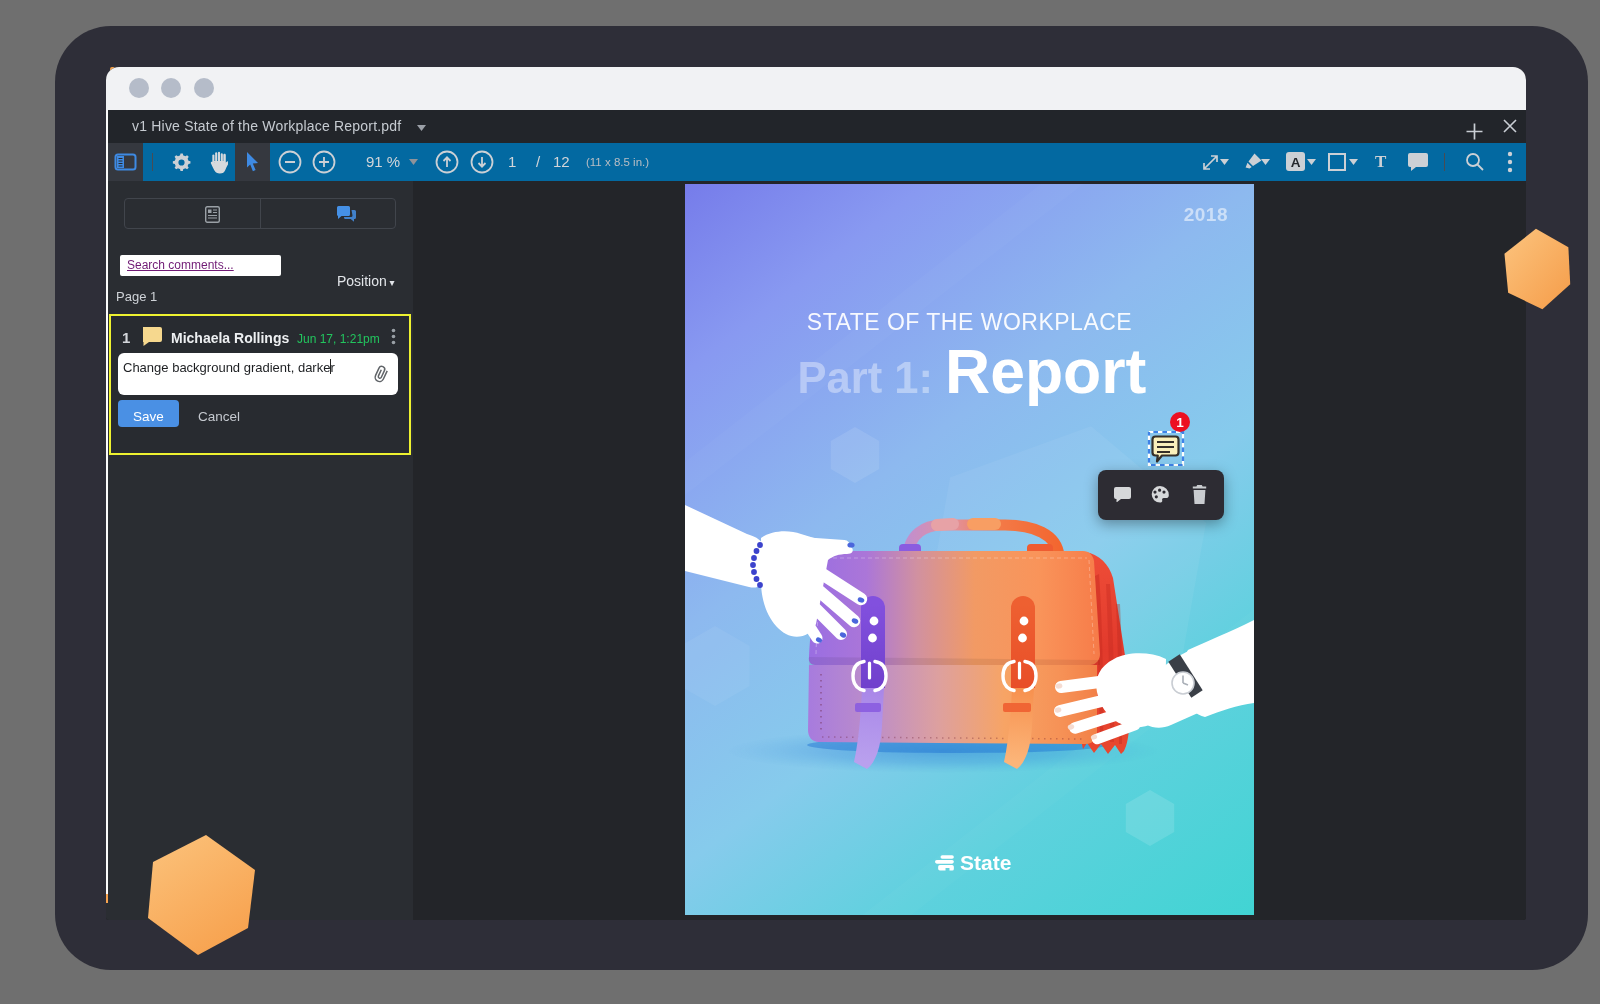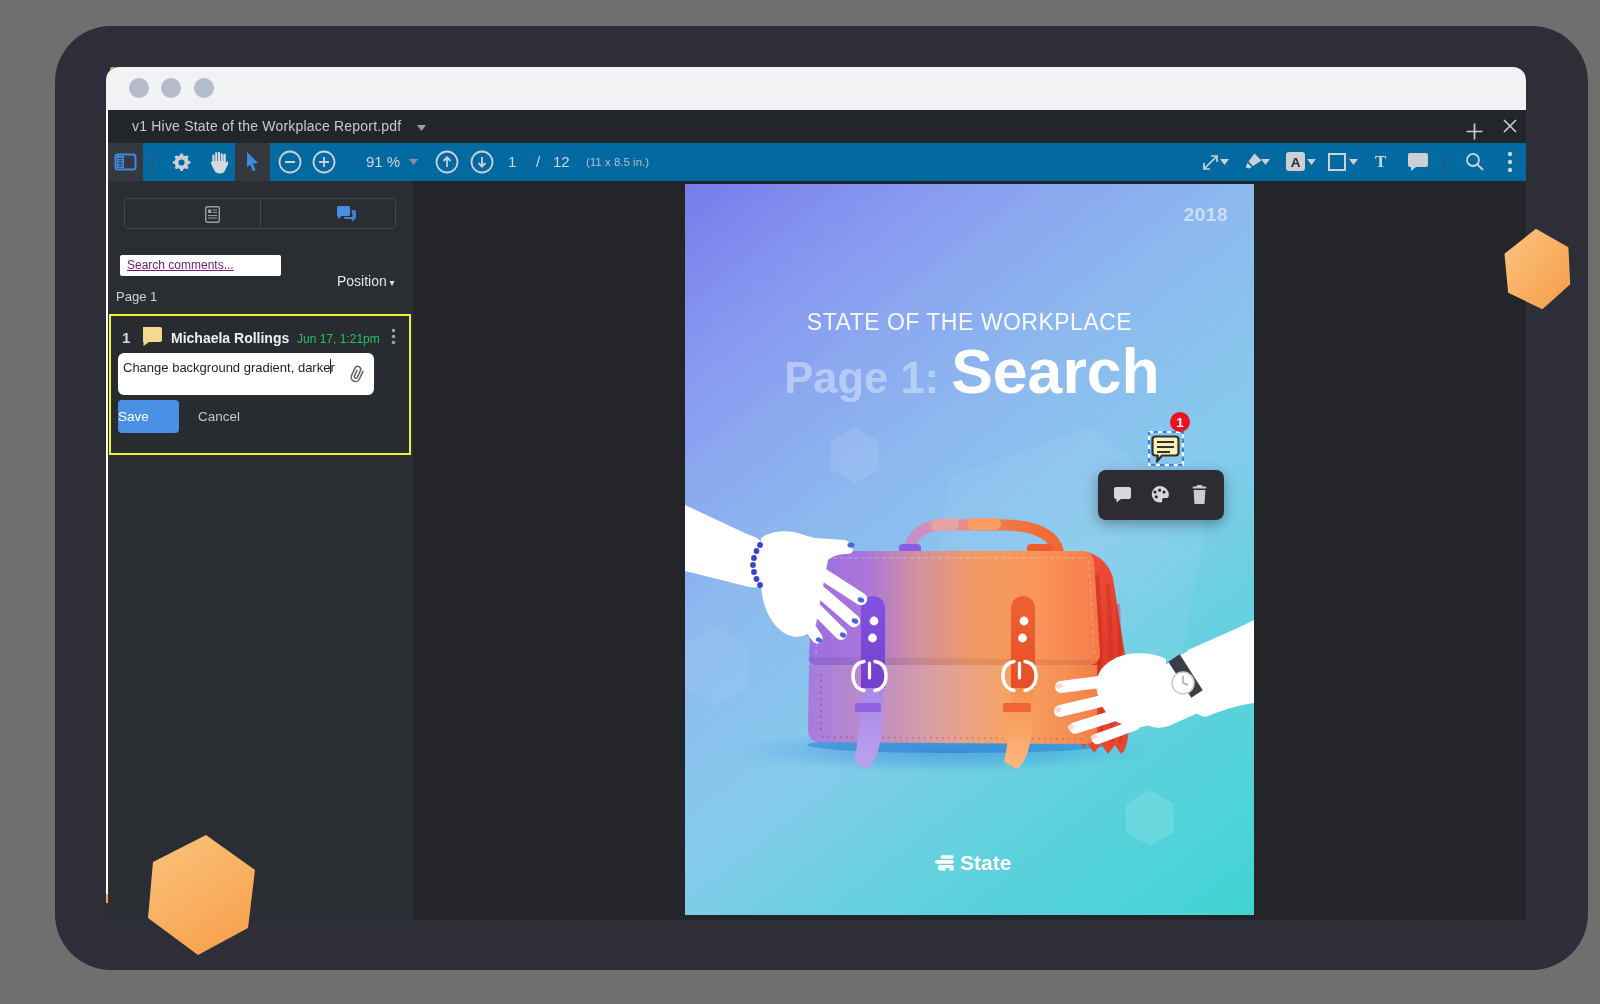--- a/index.html
+++ b/index.html
@@ -17,23 +17,23 @@
   .sep { top:10px; width:1px; height:18px; background:#484c53; }
   #content { left:0; top:114px; width:100%; height:739px; background:#232529; }
   #sidebar { left:0; top:0; width:307px; height:100%; background:#2a2d32; }
   #tabbar { left:18px; top:17px; width:272px; height:31px; border:1px solid #41454c; border-radius:4px; }
   #tabdiv { left:135px; top:0px; width:1px; height:29px; background:#41454c; }
   #search { left:14px; top:74px; width:161px; height:21px; background:#fff; border-radius:2px;
      font-size:12px; color:#701a75; line-height:21px; padding-left:7px;text-decoration:underline; }
   #position { left:231px; top:76px; font-size:14px; color:#e2e5e9;margin-top:16px; }
   #page1 { left:10px; top:108px; font-size:13px; color:#ced2d7; }
   #card { left:3px; top:133px; width:302px; height:141px; border:2px solid #eef230; background:#282b30; }
-  #ta { left:7px; top:37px; width:256px; height:42px; background:#fff; border-radius:6px; }
-  #save { left:7px; top:84px; width:61px; height:33px; background:#4a90e4; border-radius:4px;
-      color:#fff; font-size:13.5px; line-height:33px; }
+  #ta { left:7px; top:37px; width:280px; height:42px; background:#fff; border-radius:6px; }
+  #save { left:7px; top:84px; width:61px; height:27px; background:#4a90e4; border-radius:4px;
+      color:#fff; font-size:13.5px; text-align:center; line-height:33px; }
   #whiteline { left:106px; top:110px; width:1.5px; height:784px; background:#fbfbfb; }
   #orangetip { left:106px; top:894px; width:1.5px; height:9px; background:#f7a34f; }
   #viewer { left:307px; top:0; right:0; height:100%; background:#232529; }
   #pdfpage { left:685px; top:184px; width:569px; height:731px;
      background:linear-gradient(142deg,#767cea 0%,#8899f1 16%,#8db9ef 38%,#86cbec 58%,#5fd1de 76%,#41d4d3 100%); overflow:hidden; }
   .ptxt { position:absolute; color:#fff; white-space:nowrap; }
 </style>
 </head>
 <body>
 <div id="shadow" class="abs"></div>
@@ -379,21 +379,21 @@
     <svg class="abs" style="left:53px; top:16px;" width="18" height="17" viewBox="0 0 18 17">
       <path fill="#d6d8da" d="M9,0 a8.3,8.3 0 0 0 0,16.6 c1.8,0 2.5,-1.1 2.2,-2.3 c-0.3,-1.1 0.2,-2.2 1.5,-2.2 l2.3,0 a2.8,2.8 0 0 0 2.8,-2.8 A9,9 0 0 0 9,0 Z M4,4.5 a1.6,1.6 0 1 1 0,3.2 a1.6,1.6 0 1 1 0,-3.2 Z M8.6,2.6 a1.6,1.6 0 1 1 0,3.2 a1.6,1.6 0 1 1 0,-3.2 Z M13,4.5 a1.6,1.6 0 1 1 0,3.2 a1.6,1.6 0 1 1 0,-3.2 Z M5.3,9.2 a1.6,1.6 0 1 1 0,3.2 a1.6,1.6 0 1 1 0,-3.2 Z" fill-rule="evenodd"></path>
     </svg>
     <svg class="abs" style="left:94px; top:15px;" width="15" height="19" viewBox="0 0 15 19">
       <path fill="#c9ccd0" d="M5.2,0 h4.6 l0.8,1.6 h3.6 v2 H0.8 v-2 h3.6 Z M1.6,5 h11.8 l-0.9,14 h-10 Z"></path>
     </svg>
   </div>
   <div class="ptxt" style="right:26px; top:20px; font-size:19px; font-weight:bold; color:rgba(255,255,255,0.55); letter-spacing:0.5px;">2018</div>
   <div class="ptxt" style="left:0; right:0; top:125px; text-align:center; font-size:23px; letter-spacing:0.5px; color:rgba(255,255,255,0.93);">STATE OF THE WORKPLACE</div>
   <div class="ptxt" style="left:5px; right:0; top:151px; text-align:center;">
-    <span style="font-size:43.5px; font-weight:bold; color:rgba(255,255,255,0.38); vertical-align:baseline;">Page 1: </span><span style="font-size:62.5px; font-weight:bold; color:#fff; vertical-align:baseline;">Search</span>
+    <span style="font-size:43.5px; font-weight:bold; color:rgba(255,255,255,0.38); vertical-align:baseline;">Part 1: </span><span style="font-size:62.5px; font-weight:bold; color:#fff; vertical-align:baseline;">Report</span>
   </div>
 </div>
 
 <div id="whiteline" class="abs"></div>
 <div id="orangetip" class="abs"></div>
 
 <svg class="abs" style="left:1483px; top:226px;" width="92" height="88" viewBox="0 0 95 95">
   <defs>
       <linearGradient id="hx1" x1="0" y1="0" x2="1" y2="1">
         <stop offset="0" stop-color="#fcc47e"></stop>

